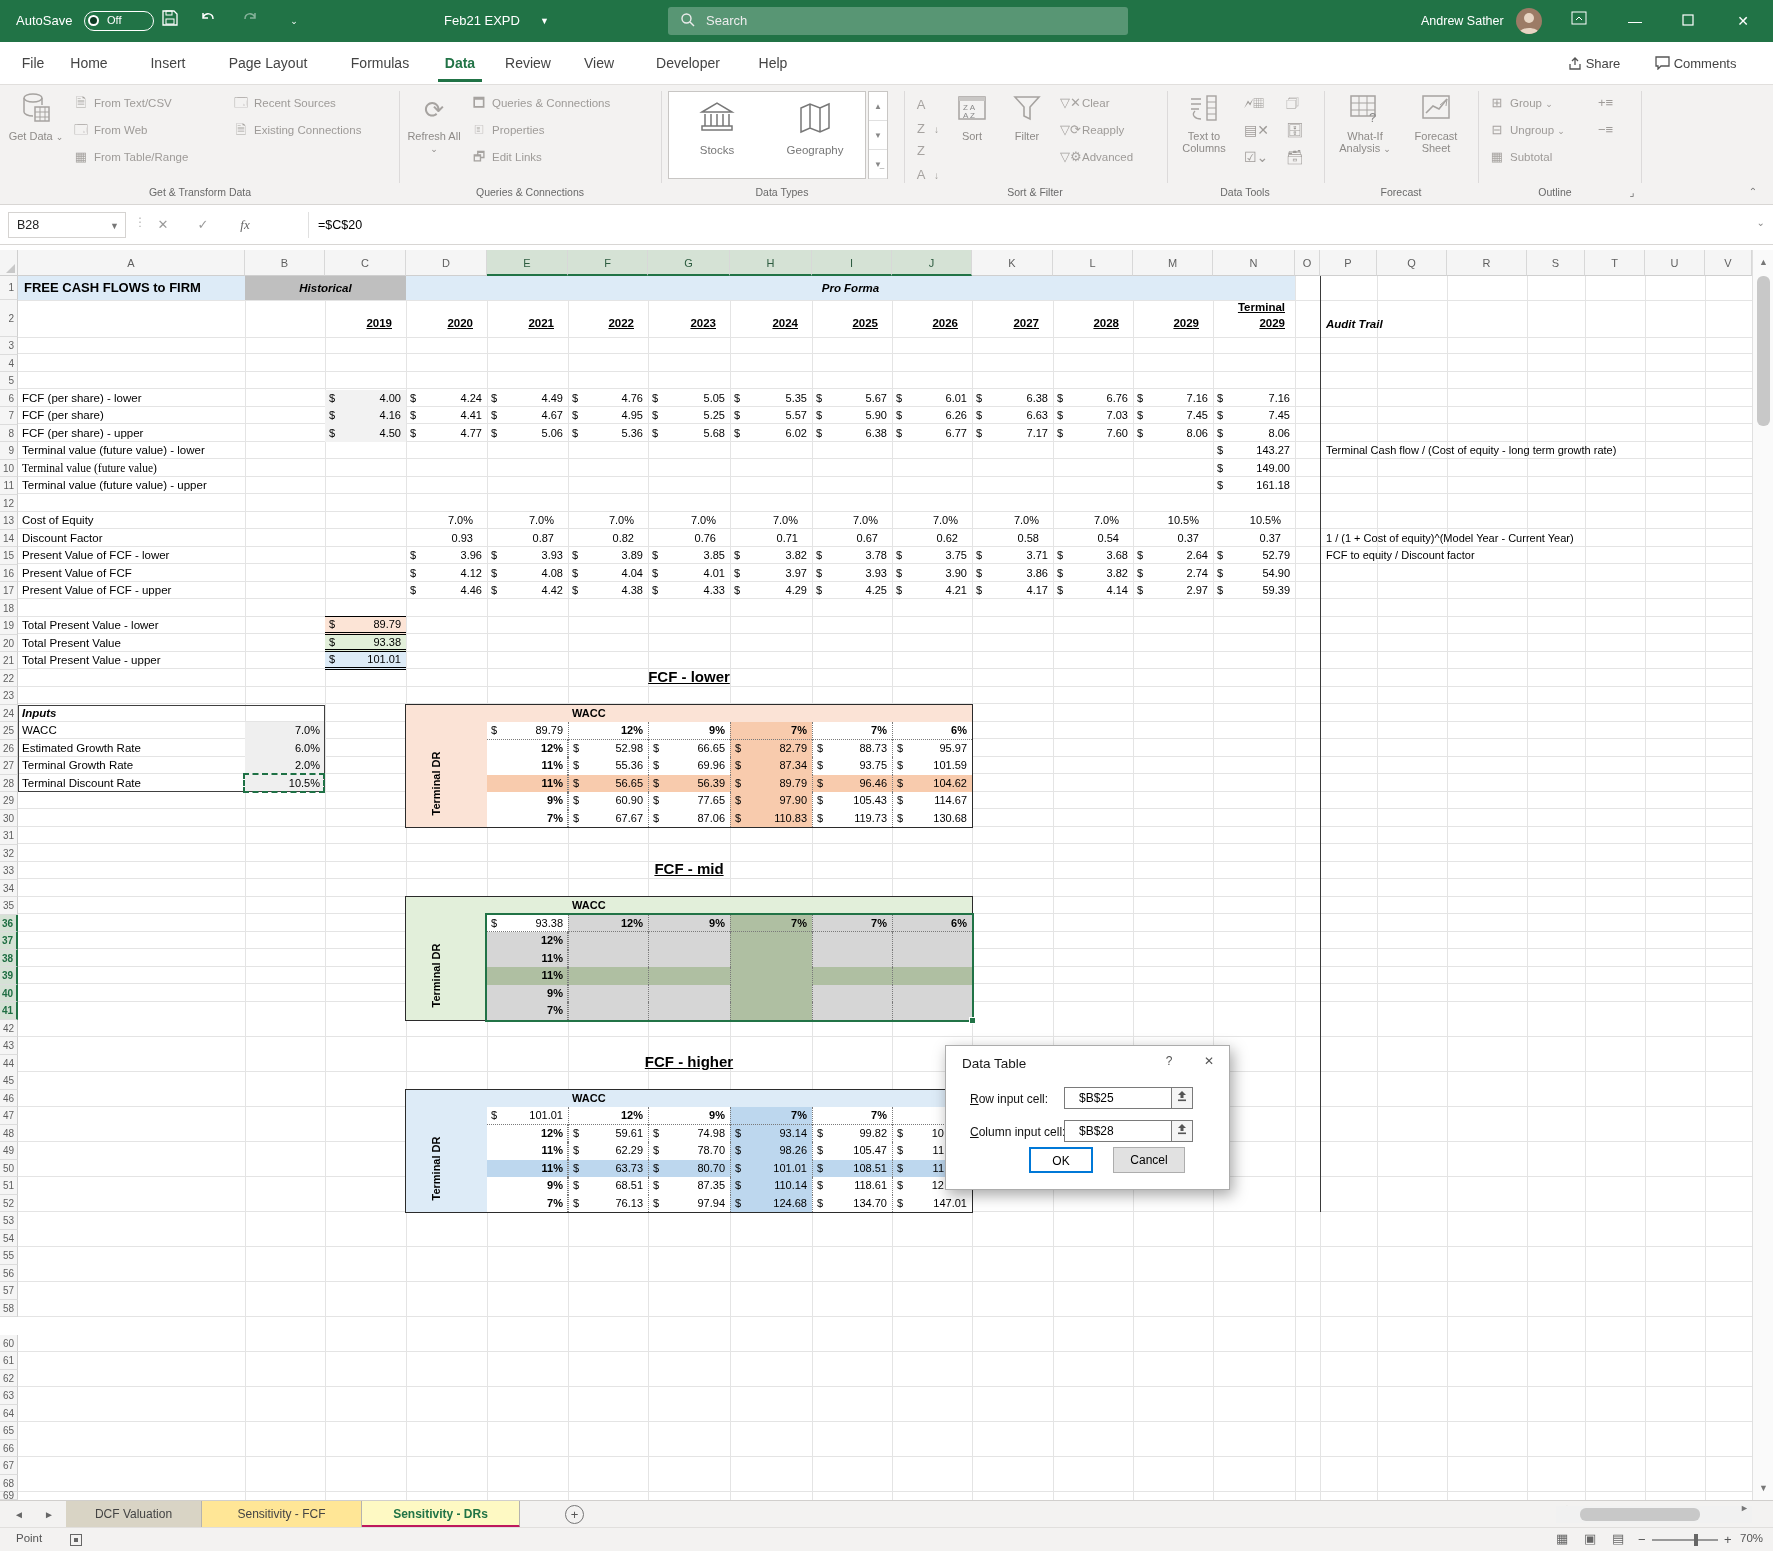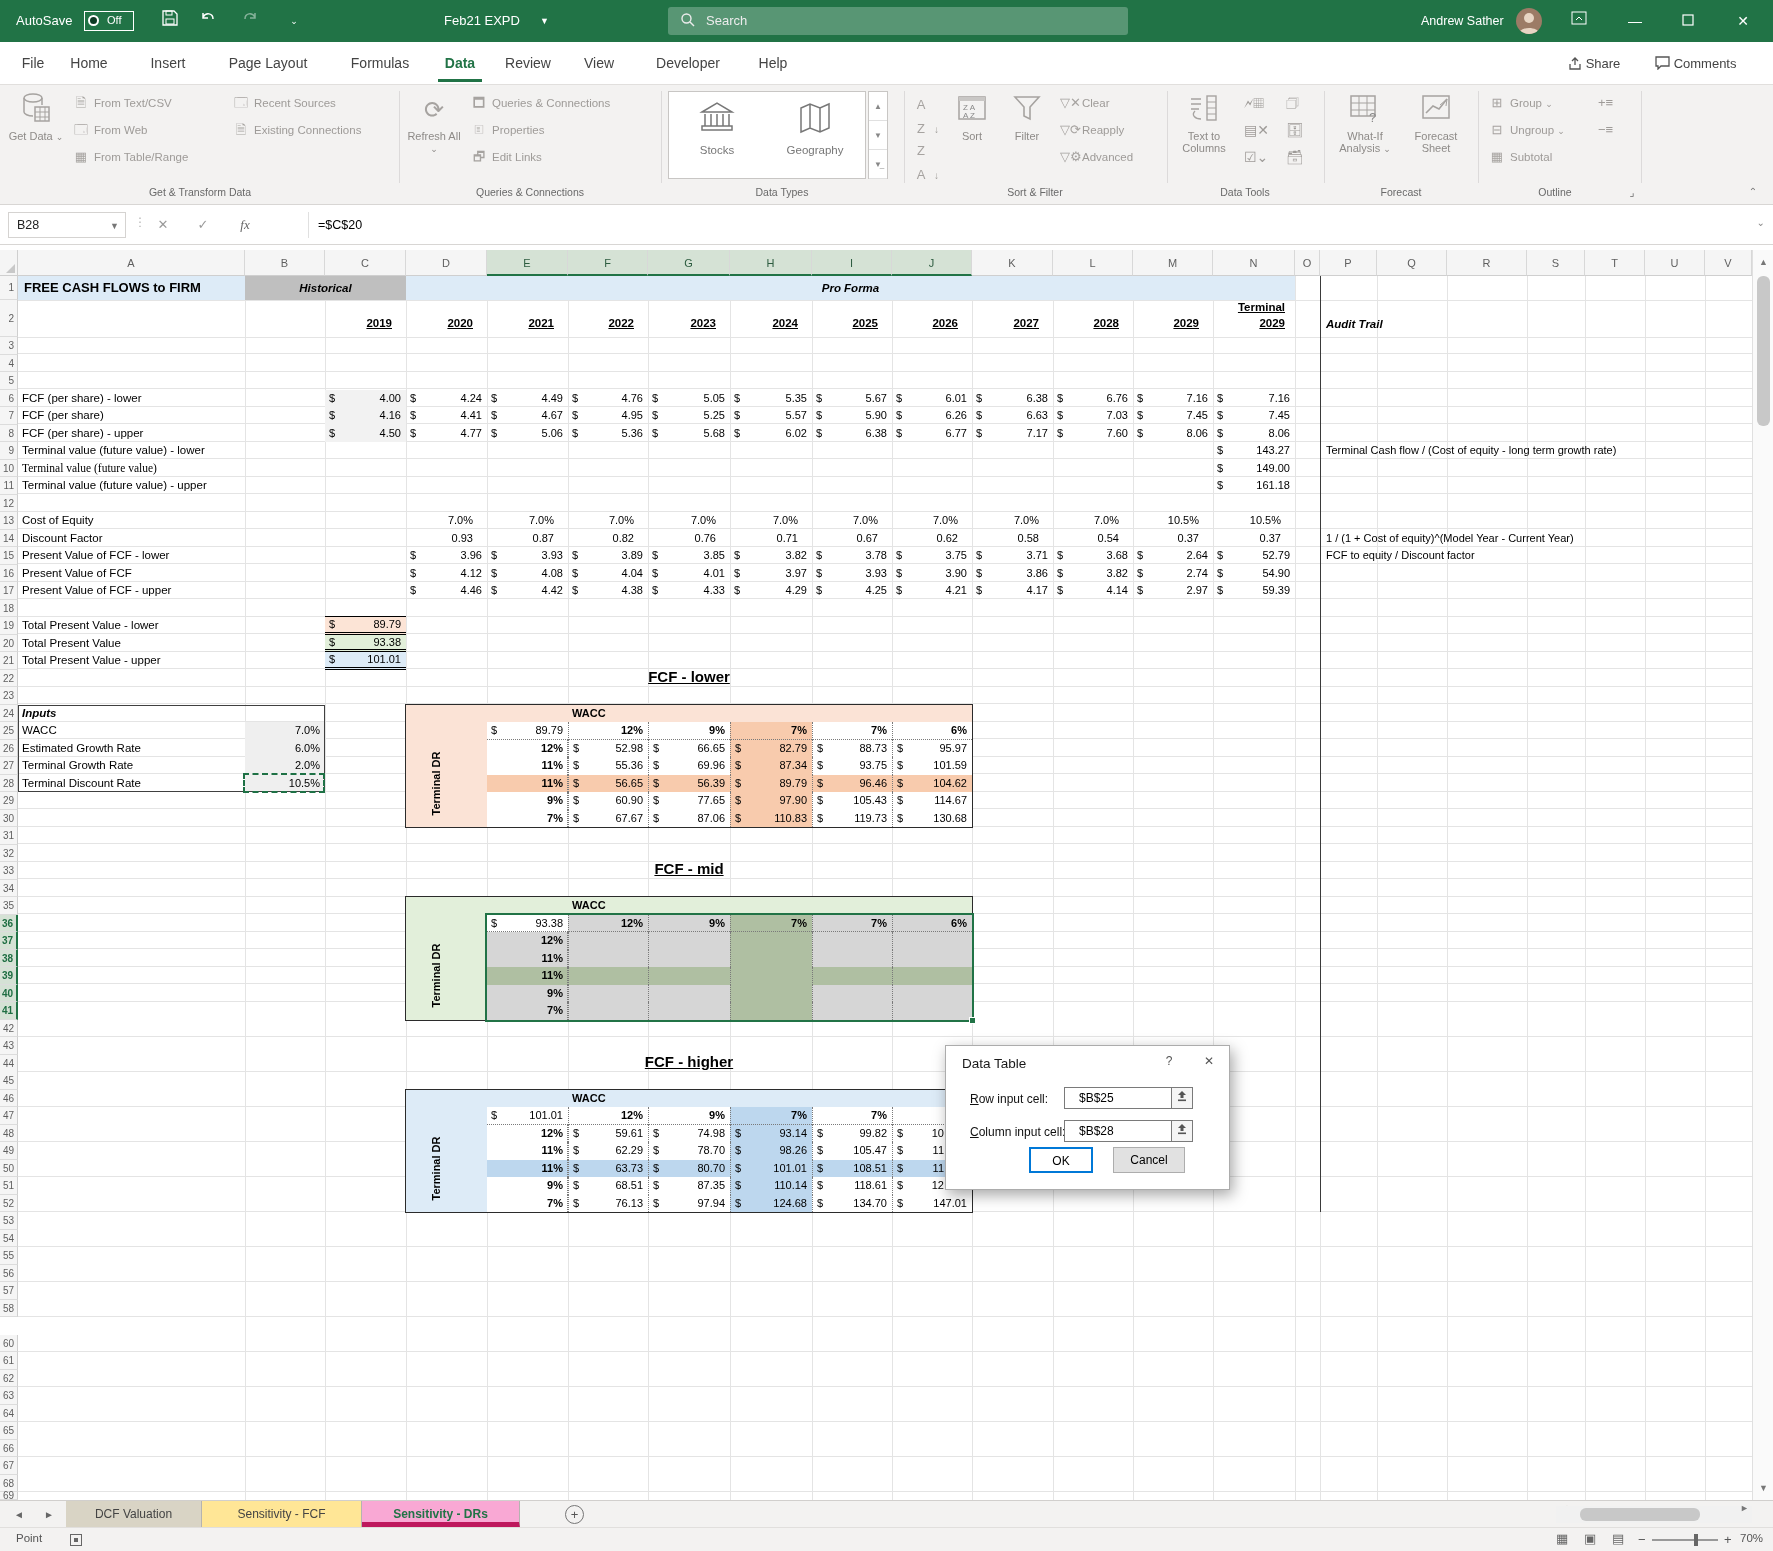--- a/index.html
+++ b/index.html
@@ -3,21 +3,21 @@
 <meta charset="utf-8">
 <style>
   * { margin:0; padding:0; box-sizing:border-box; }
   html,body { width:1773px; height:1551px; overflow:hidden; background:#fff;
     font-family:"Liberation Sans", sans-serif; }
   #app { position:relative; width:1773px; height:1551px; background:#fff; overflow:hidden; }
 
   
   #titlebar { position:absolute; left:0; top:0; width:1773px; height:42px; background:#217346; color:#fff; }
   .tb-item { position:absolute; top:0; height:42px; line-height:42px; font-size:13px; color:#fff; white-space:nowrap; }
-  #autosave-pill { position:absolute; left:84px; top:11px; width:50px; height:20px; border:1.5px solid #fff; border-radius:0; }
+  #autosave-pill { position:absolute; left:84px; top:11px; width:70px; height:20px; border:1.5px solid #fff; border-radius:10px; }
   #autosave-knob { position:absolute; left:3px; top:3px; width:11px; height:11px; border-radius:50%; background:#0d3b24; border:2px solid #fff; }
   #autosave-off { position:absolute; left:22px; top:0; font-size:11px; line-height:17px; color:#fff; }
   .qat-icon { position:absolute; top:10px; width:24px; height:22px; color:#fff; font-size:15px; text-align:center; line-height:22px; }
   .dim { opacity:.45; }
   #search-box { position:absolute; left:668px; top:7px; width:460px; height:28px; background:rgba(255,255,255,.25); border-radius:3px; }
   #search-box span.mag { position:absolute; left:12px; top:5px; }
   #search-box span.ph { position:absolute; left:38px; top:0; line-height:28px; font-size:13px; color:#ECECEC; }
   #avatar { position:absolute; left:1516px; top:8px; width:26px; height:26px; border-radius:50%; background:#9c7b66; overflow:hidden; }
   .winbtn { position:absolute; top:0; width:46px; height:42px; text-align:center; line-height:42px; color:#fff; font-size:14px; }
 
@@ -95,21 +95,21 @@
   .dlg-input { position:absolute; left:118px; width:108px; height:22px; border:1px solid #7a7a7a; font-size:12px; line-height:20px; padding-left:14px; color:#000; background:#fff; }
   .dlg-pick { position:absolute; left:226px; width:21px; height:22px; border:1px solid #7a7a7a; border-left:none; background:#F5F5F5; text-align:center; line-height:20px; font-size:11px; color:#333; }
   .dlg-btn { position:absolute; top:101px; height:26px; font-size:12px; text-align:center; line-height:24px; }
   #dlg-ok { left:83px; width:64px; background:#fff; border:2px solid #0078D7; }
   #dlg-cancel { left:167px; width:72px; background:#E1E1E1; border:1px solid #ADADAD; }
 
   
   #tabsrow { position:absolute; left:0; top:1500px; width:1773px; height:27px; background:#F3F2F1; border-top:1px solid #D1CFCD; }
   .tab-nav { position:absolute; top:0; width:26px; height:27px; text-align:center; line-height:27px; color:#666; font-size:10px; }
   .sheet-tab { position:absolute; top:0; height:27px; line-height:27px; font-size:12px; color:#444; text-align:center; border-right:1px solid #B5B3B0; }
-  .sheet-tab.active { background:#f9a8d4; color:#217346; font-weight:bold; border-bottom:6px solid #be185d; }
+  .sheet-tab.active { background:#fef9c3; color:#217346; font-weight:bold; border-bottom:3px solid #be185d; }
   #newsheet { position:absolute; left:565px; top:4px; width:19px; height:19px; border:1px solid #767676; border-radius:50%; text-align:center; line-height:17px; font-size:13px; color:#555; }
   #hscroll-track { position:absolute; left:1556px; top:5px; width:196px; height:17px; background:#F1F1F1; }
   #hscroll-thumb { position:absolute; left:24px; top:2px; width:120px; height:13px; background:#C8C8C8; border-radius:6px; }
   .hs-arrow { position:absolute; top:2px; font-size:9px; color:#777; }
 
   #statusbar { position:absolute; left:0; top:1527px; width:1773px; height:24px; background:#F3F2F1; border-top:1px solid #E1DFDD; font-size:11.5px; color:#555; }
   #macro-icon { position:absolute; left:70px; top:6px; width:12px; height:12px; border:1px solid #666; }
   #macro-icon::after { content:""; position:absolute; left:3px; top:3px; width:4px; height:4px; background:#666; }
   .view-ic { position:absolute; top:3px; font-size:13px; color:#666; }
   #zoom-track { position:absolute; left:1652px; top:11px; width:66px; height:2px; background:#999; }

